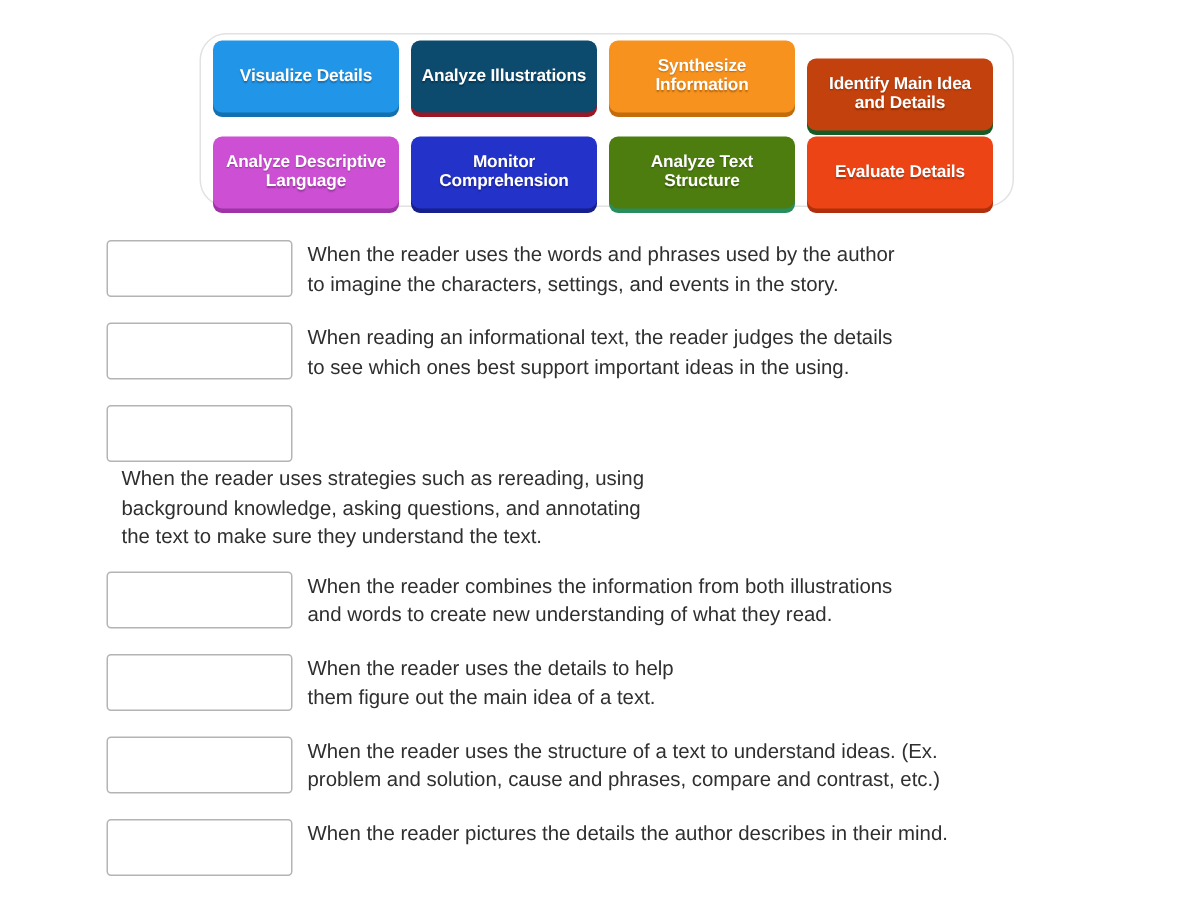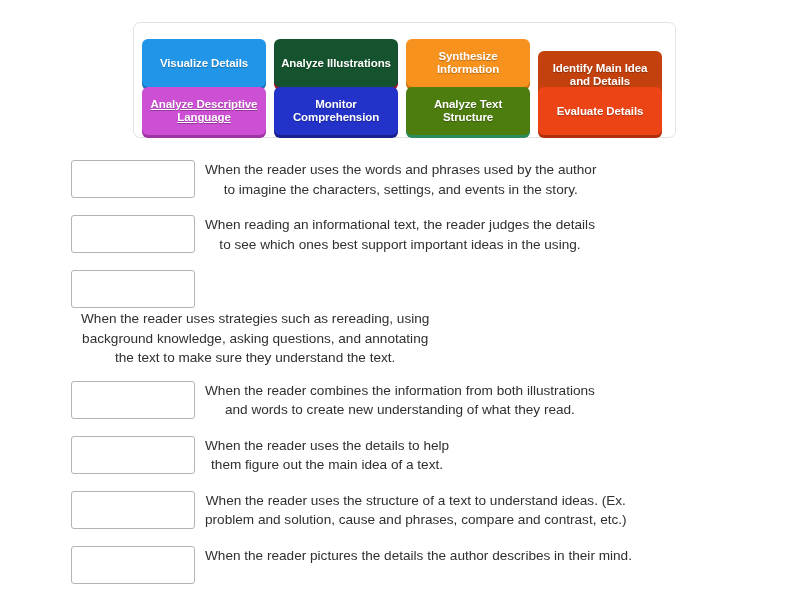--- a/index.html
+++ b/index.html
@@ -23,25 +23,25 @@
 
   
   .tile-tray {
     position: absolute;
     left: 133px;
     top: 22px;
     width: 543px;
     height: 116px;
     background: #ffffff;
     border: 1px solid #e2e2e2;
-    border-radius: 7px;
-    padding: 16px 8px;
+    border-radius: 18px;
+    padding: 4px 8px;
     display: flex;
     flex-direction: column;
-    gap: 0;
+    gap: 16px;
   }
 
   .tile-row {
     display: flex;
     flex-direction: row;
     gap: 8px;
     height: 48px;
   }
 
   .tile {
@@ -72,21 +72,20 @@
     left: 71px;
     top: 159px;
     width: 700px;
   }
 
   .row {
     display: flex;
     flex-direction: row;
     align-items: flex-start;
     margin-bottom: 15px;
-    text-align: center;
   }
 
   .dropzone {
     width: 124px;
     min-width: 124px;
     height: 38px;
     border: 1px solid #b4b4b4;
     border-radius: 3px;
     background: #ffffff;
     margin-top: 1px;
@@ -107,35 +106,35 @@
 </head>
 <body>
 
 <div id="stage">
 
   <div class="tile-tray">
     <div class="tile-row">
       <div class="tile" style="background: rgb(33, 150, 232); box-shadow: rgb(20, 113, 176) 0px 3px 0px;">
         <span class="tile-label">Visualize Details</span>
       </div>
-      <div class="tile" style="background: #14532d; box-shadow: rgb(156, 23, 36) 0px 3px 0px;">
+      <div class="tile" style="background: #0c4a6e; box-shadow: rgb(156, 23, 36) 0px 3px 0px;">
         <span class="tile-label">Analyze
 Illustrations</span>
       </div>
       <div class="tile" style="background: rgb(247, 146, 30); box-shadow: rgb(194, 108, 11) 0px 3px 0px;">
         <span class="tile-label">Synthesize
 Information</span>
       </div>
       <div class="tile" style="background: #c2410c; box-shadow: rgb(20, 92, 39) 0px 3px 0px; margin-top: 12px;">
         <span class="tile-label">Identify Main
 Idea and Details</span>
       </div>
     </div>
     <div class="tile-row">
-      <div class="tile" style="background: rgb(204, 79, 212); box-shadow: rgb(158, 52, 165) 0px 3px 0px; text-decoration: underline;">
+      <div class="tile" style="background: rgb(204, 79, 212); box-shadow: rgb(158, 52, 165) 0px 3px 0px;">
         <span class="tile-label">Analyze Descriptive
 Language</span>
       </div>
       <div class="tile" style="background: rgb(35, 50, 200); box-shadow: rgb(22, 31, 140) 0px 3px 0px;">
         <span class="tile-label">Monitor
 Comprehension</span>
       </div>
       <div class="tile" style="background: #4d7c0f; box-shadow: rgb(42, 141, 94) 0px 3px 0px;">
         <span class="tile-label">Analyze Text
 Structure</span>

